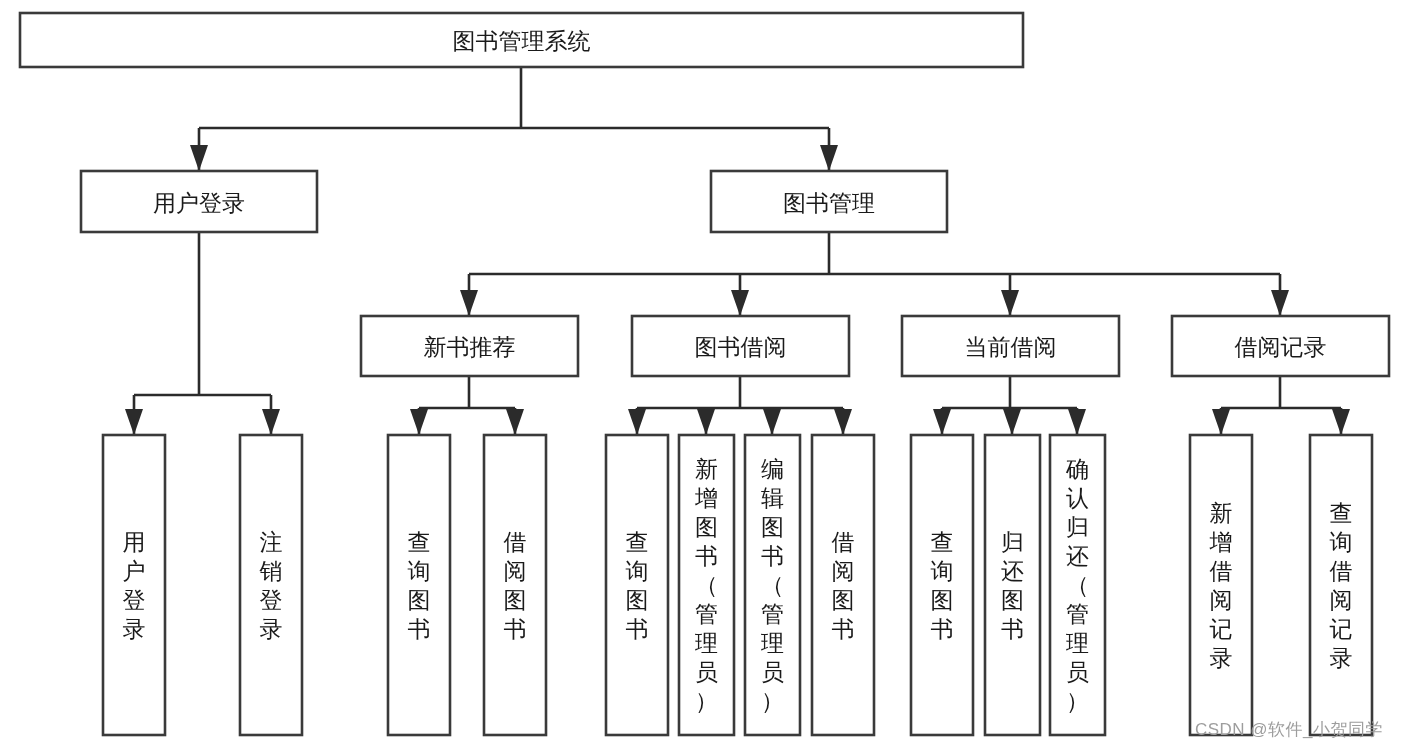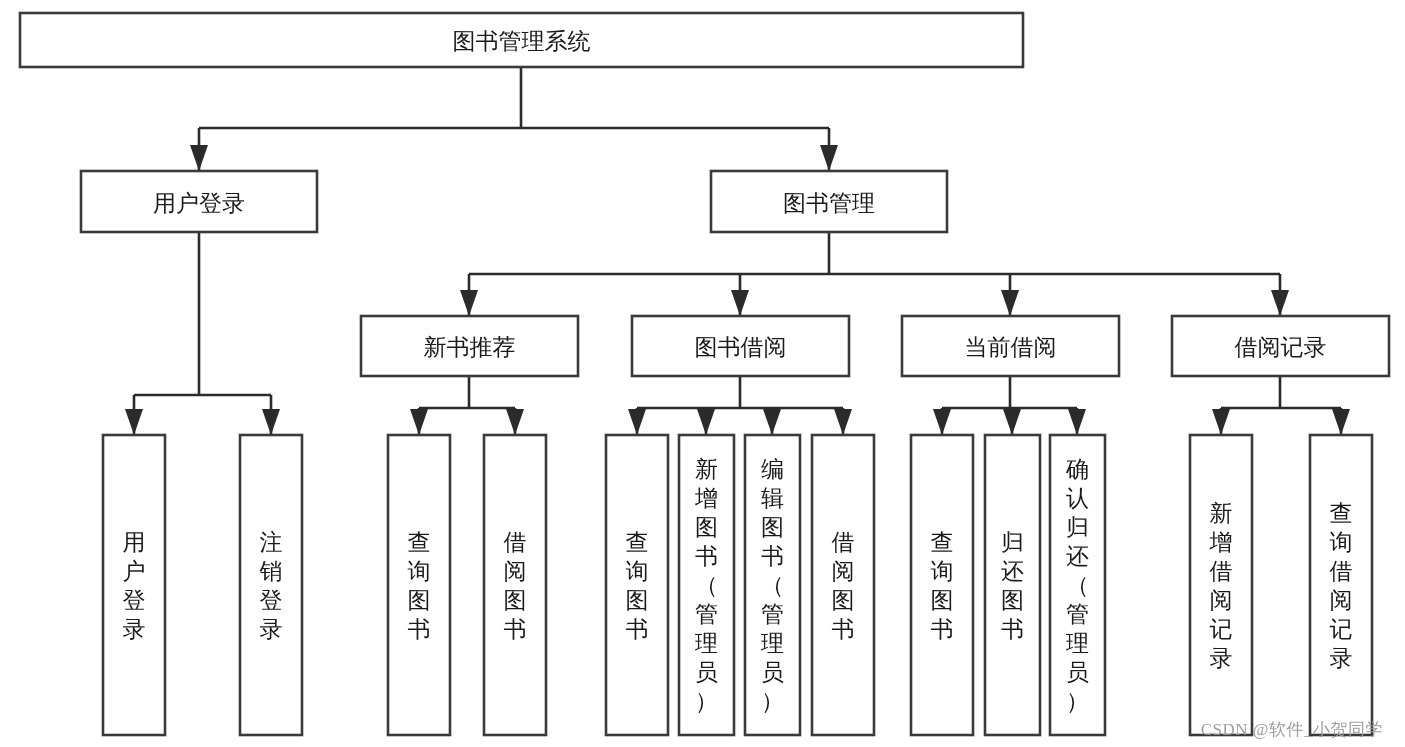--- a/index.html
+++ b/index.html
@@ -53,21 +53,21 @@
   .node-label-v {
     font-family: "DejaVu Sans", "Liberation Sans", sans-serif;
     font-size: 23px;
     fill: #1a1a1a;
     text-anchor: middle;
   }
   .watermark-text {
     position: absolute;
     right: 12px;
     bottom: 6px;
-    font-family: Liberation Serif, serif;
+    font-family: Liberation Sans, sans-serif;
     font-size: 17px;
     color: #9d9d9d;
     white-space: nowrap;
     letter-spacing: 0.5px;
     pointer-events: none;
     margin-top: 26px;
   }
 </style>
 </head>
 <body>

